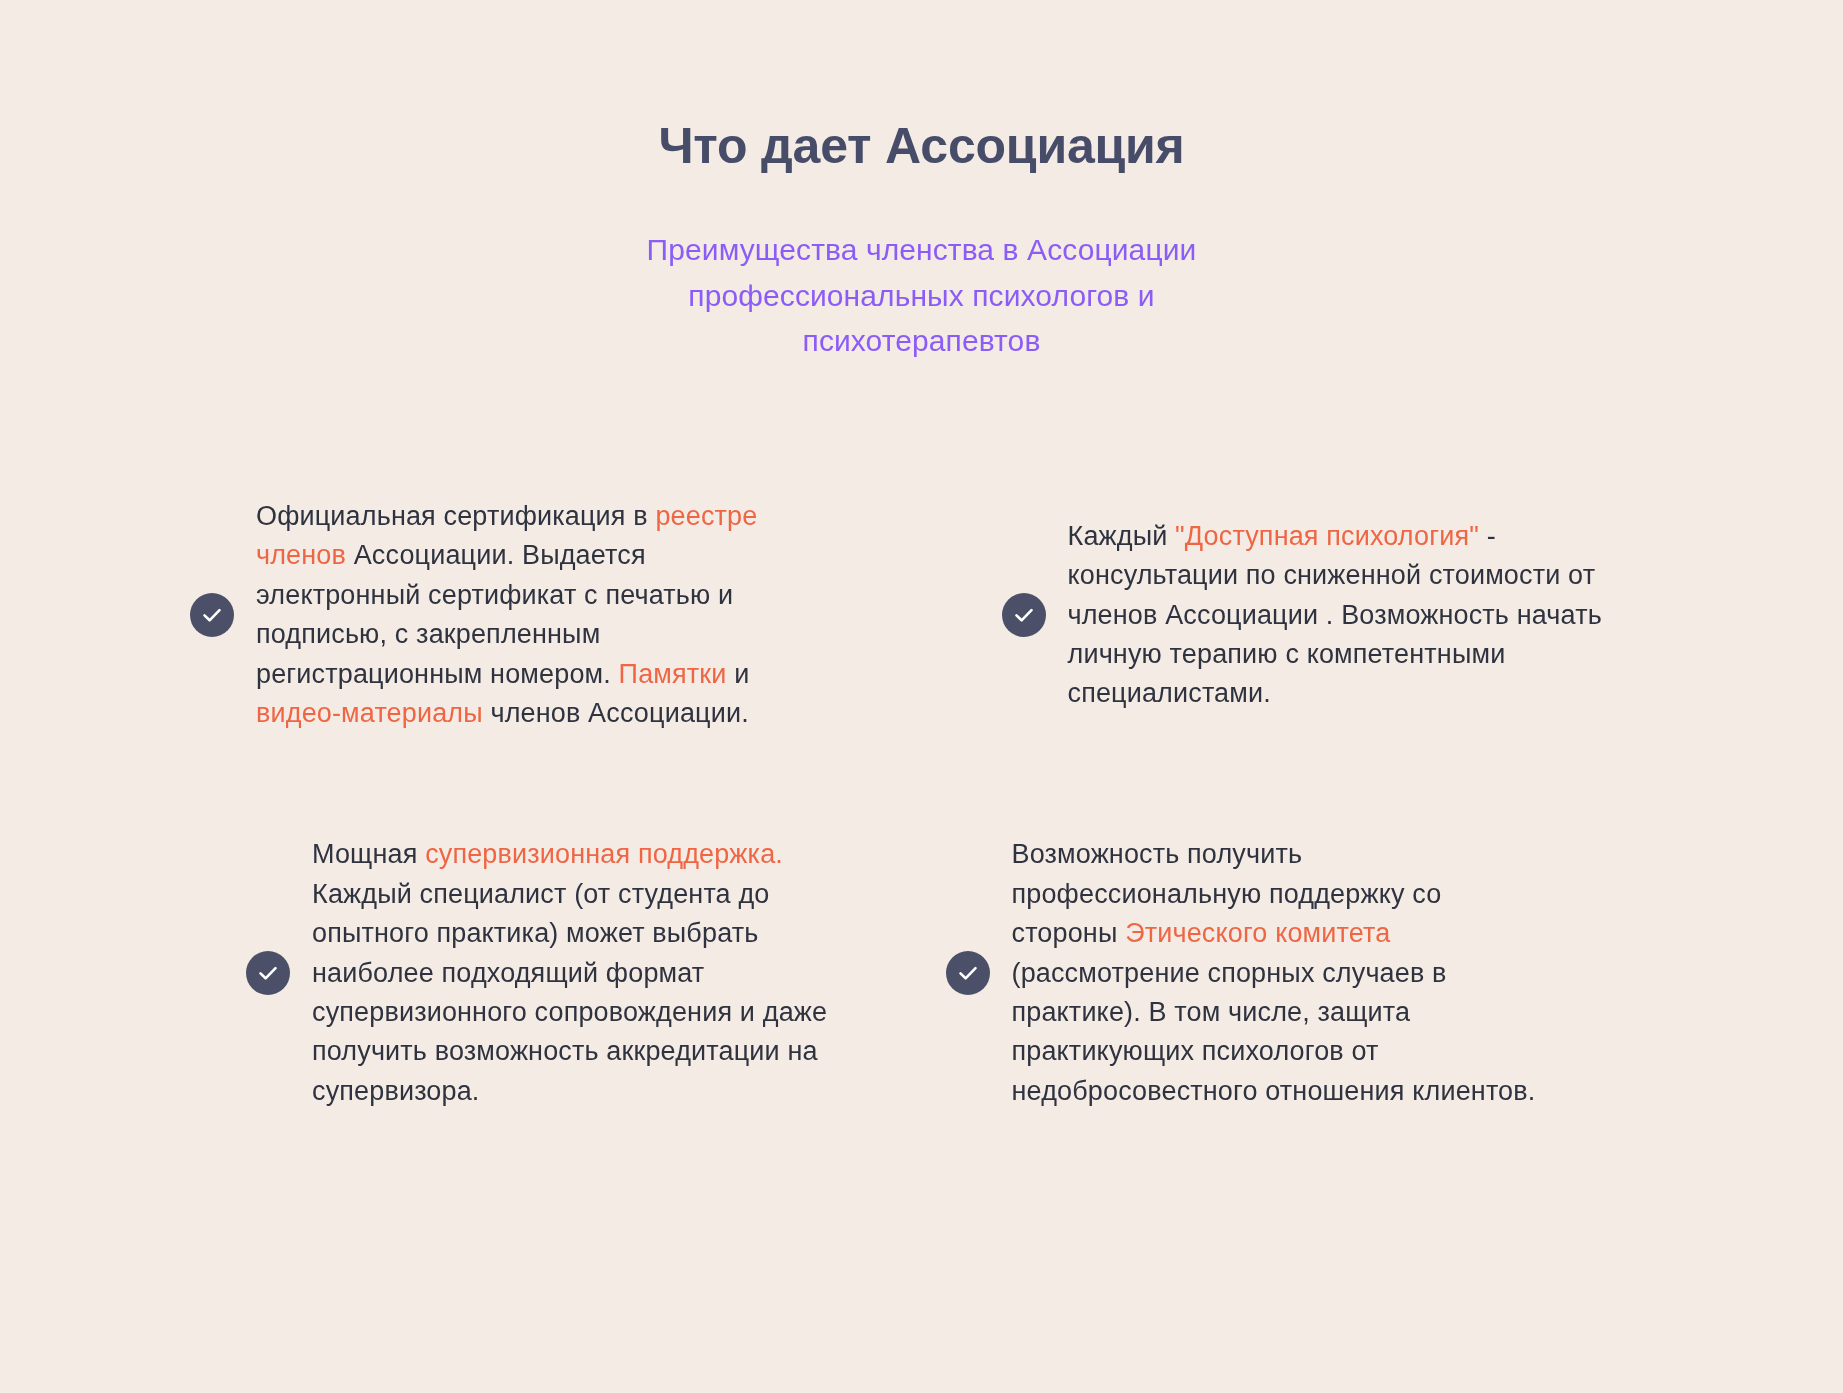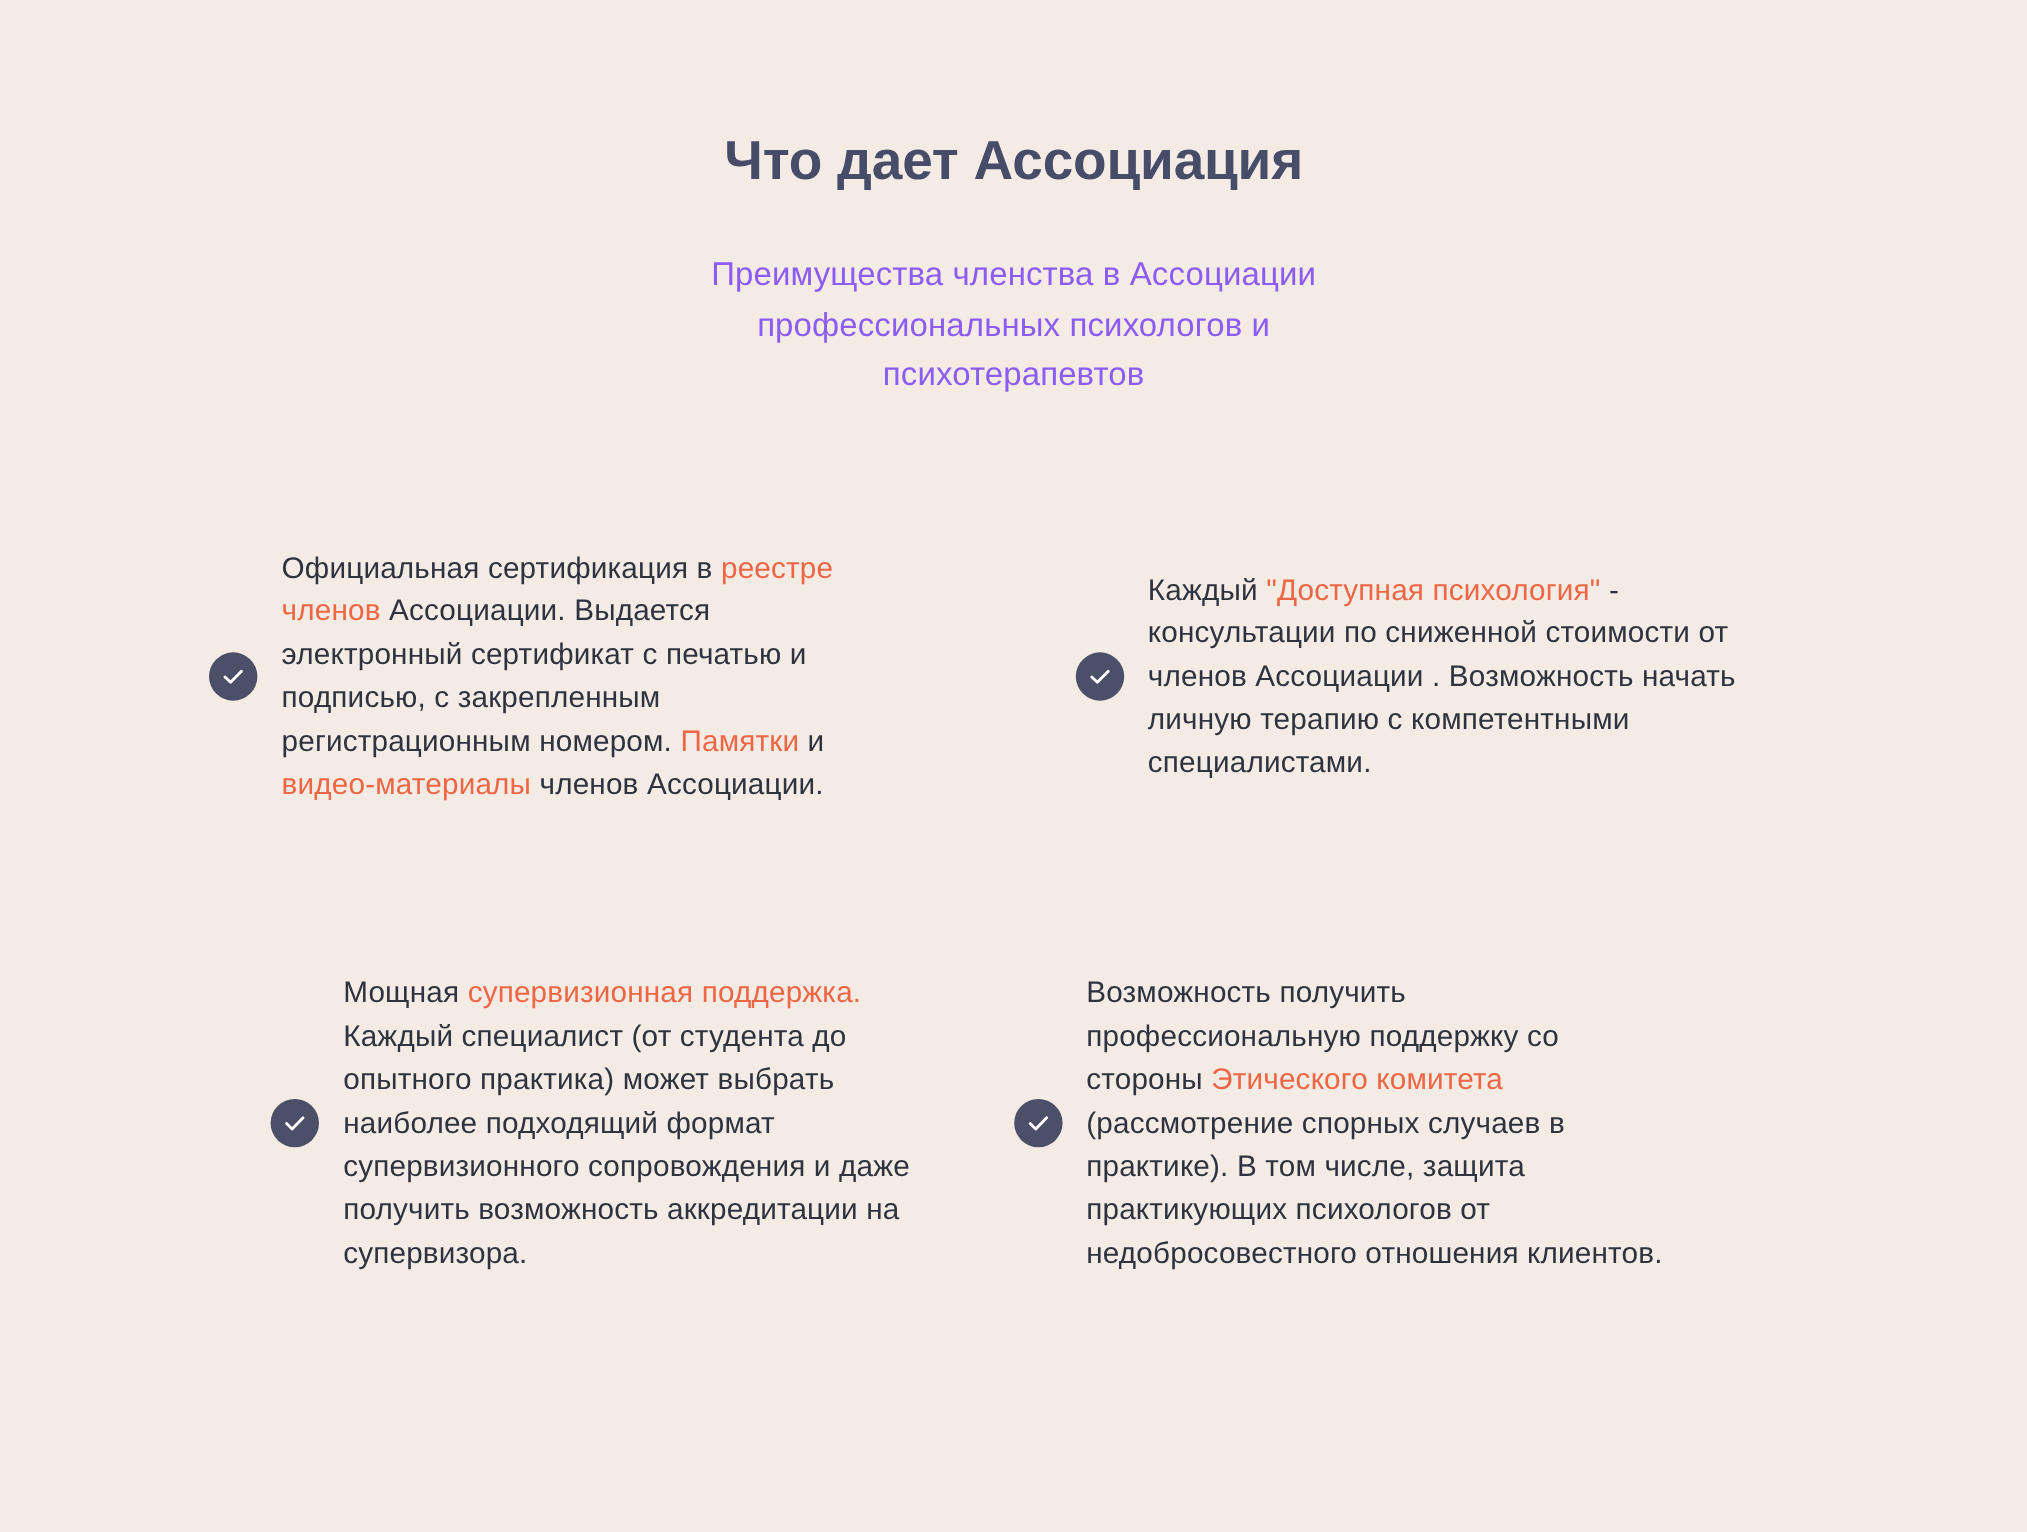--- a/index.html
+++ b/index.html
@@ -53,20 +53,21 @@
     position: absolute;
     left: 0;
     top: 470px;
     width: 1843px;
     display: grid;
     grid-template-columns: 1fr 1fr;
     column-gap: 0px;
     row-gap: 96px;
     padding: 0 190px;
     box-sizing: border-box;
+    gap: 48px;
   }
 
   .benefit {
     display: flex;
     align-items: center;
     gap: 22px;
     box-sizing: border-box;
     padding-right: 60px;
   }
   .benefit.col-right {

